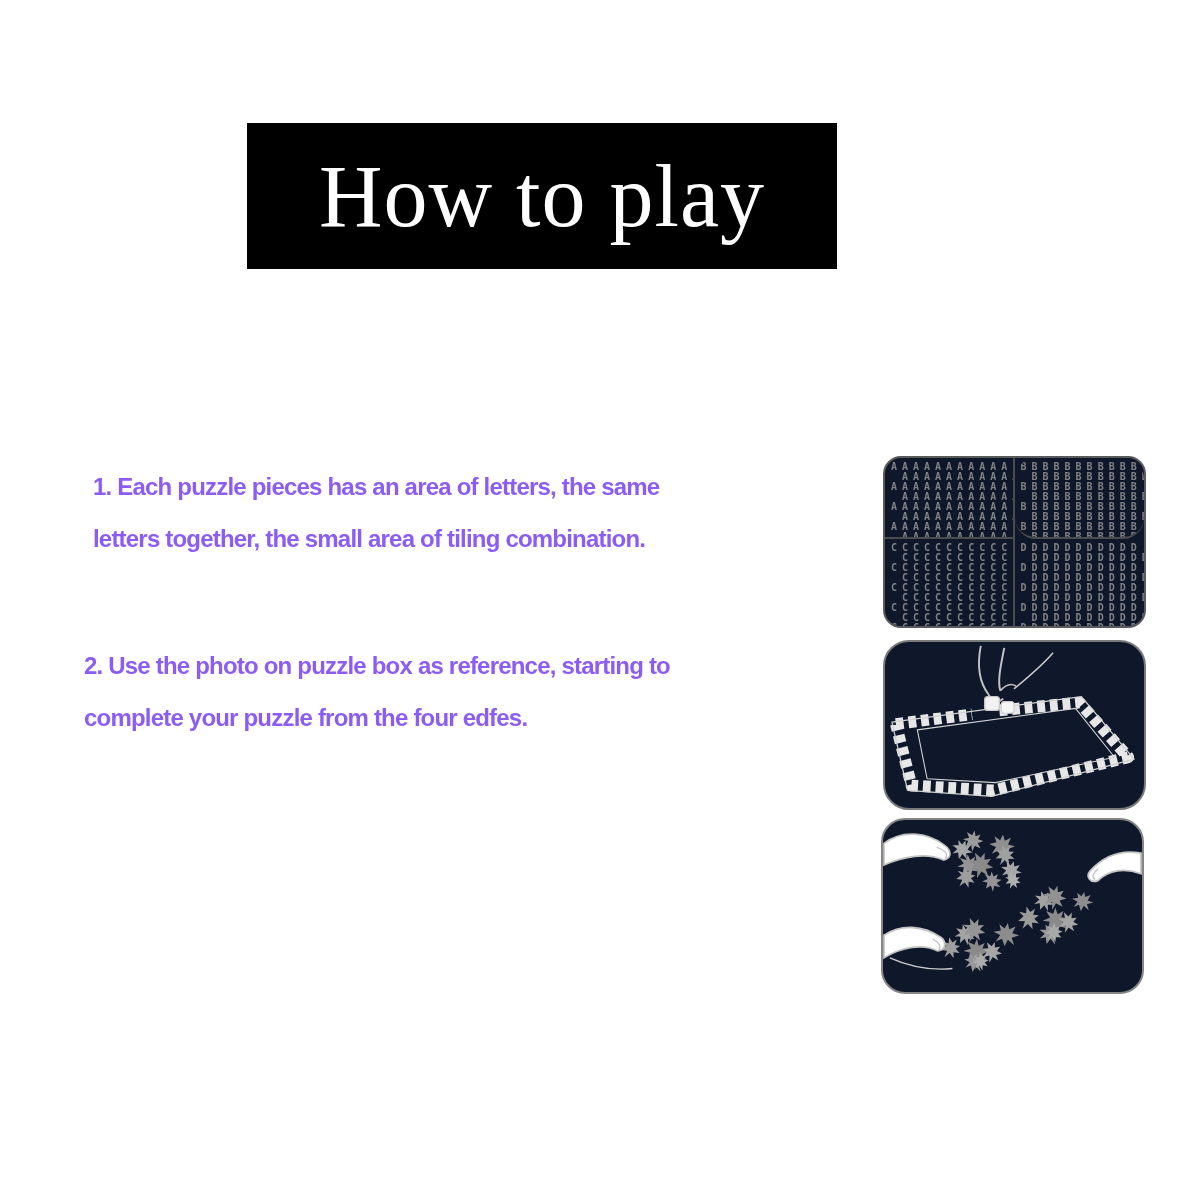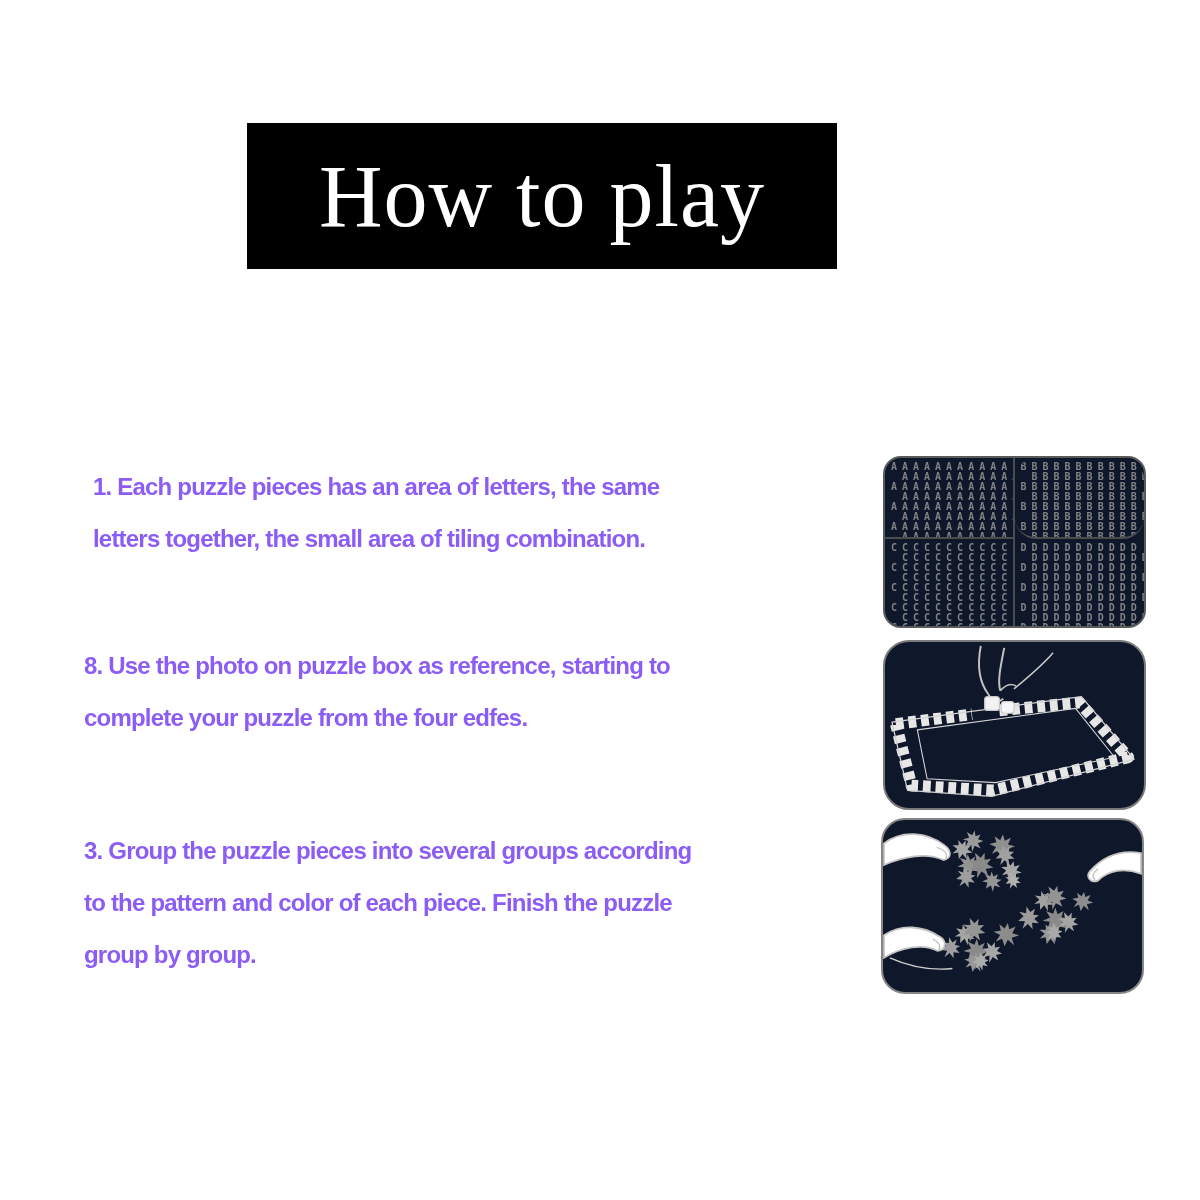--- a/index.html
+++ b/index.html
@@ -95,25 +95,22 @@
 <body>
 
 <div class="page">
 
   <div class="banner">
     <span class="banner-text">How to play</span>
   </div>
 
   <div class="instr instr-1">1. Each puzzle pieces has an area of letters, the same
 letters together, the small area of tiling combination.</div>
-  <div class="instr instr-2">8. Use the photo on puzzle box as reference, starting to
+  <div class="instr instr-2">2. Use the photo on puzzle box as reference, starting to
 complete your puzzle from the four edfes.</div>
-  <div class="instr instr-3">3. Group the puzzle pieces into several groups according
-to the pattern and color of each piece. Finish the puzzle
-group by group.</div>
 
   <div class="figure fig1">
     <div class="q q-tl">AAAAAAAAAAA
  AAAAAAAAAAA
 AAAAAAAAAAA
  AAAAAAAAAAA
 AAAAAAAAAAA
  AAAAAAAAAAA
 AAAAAAAAAAA
  AAAAAAAAAAA

